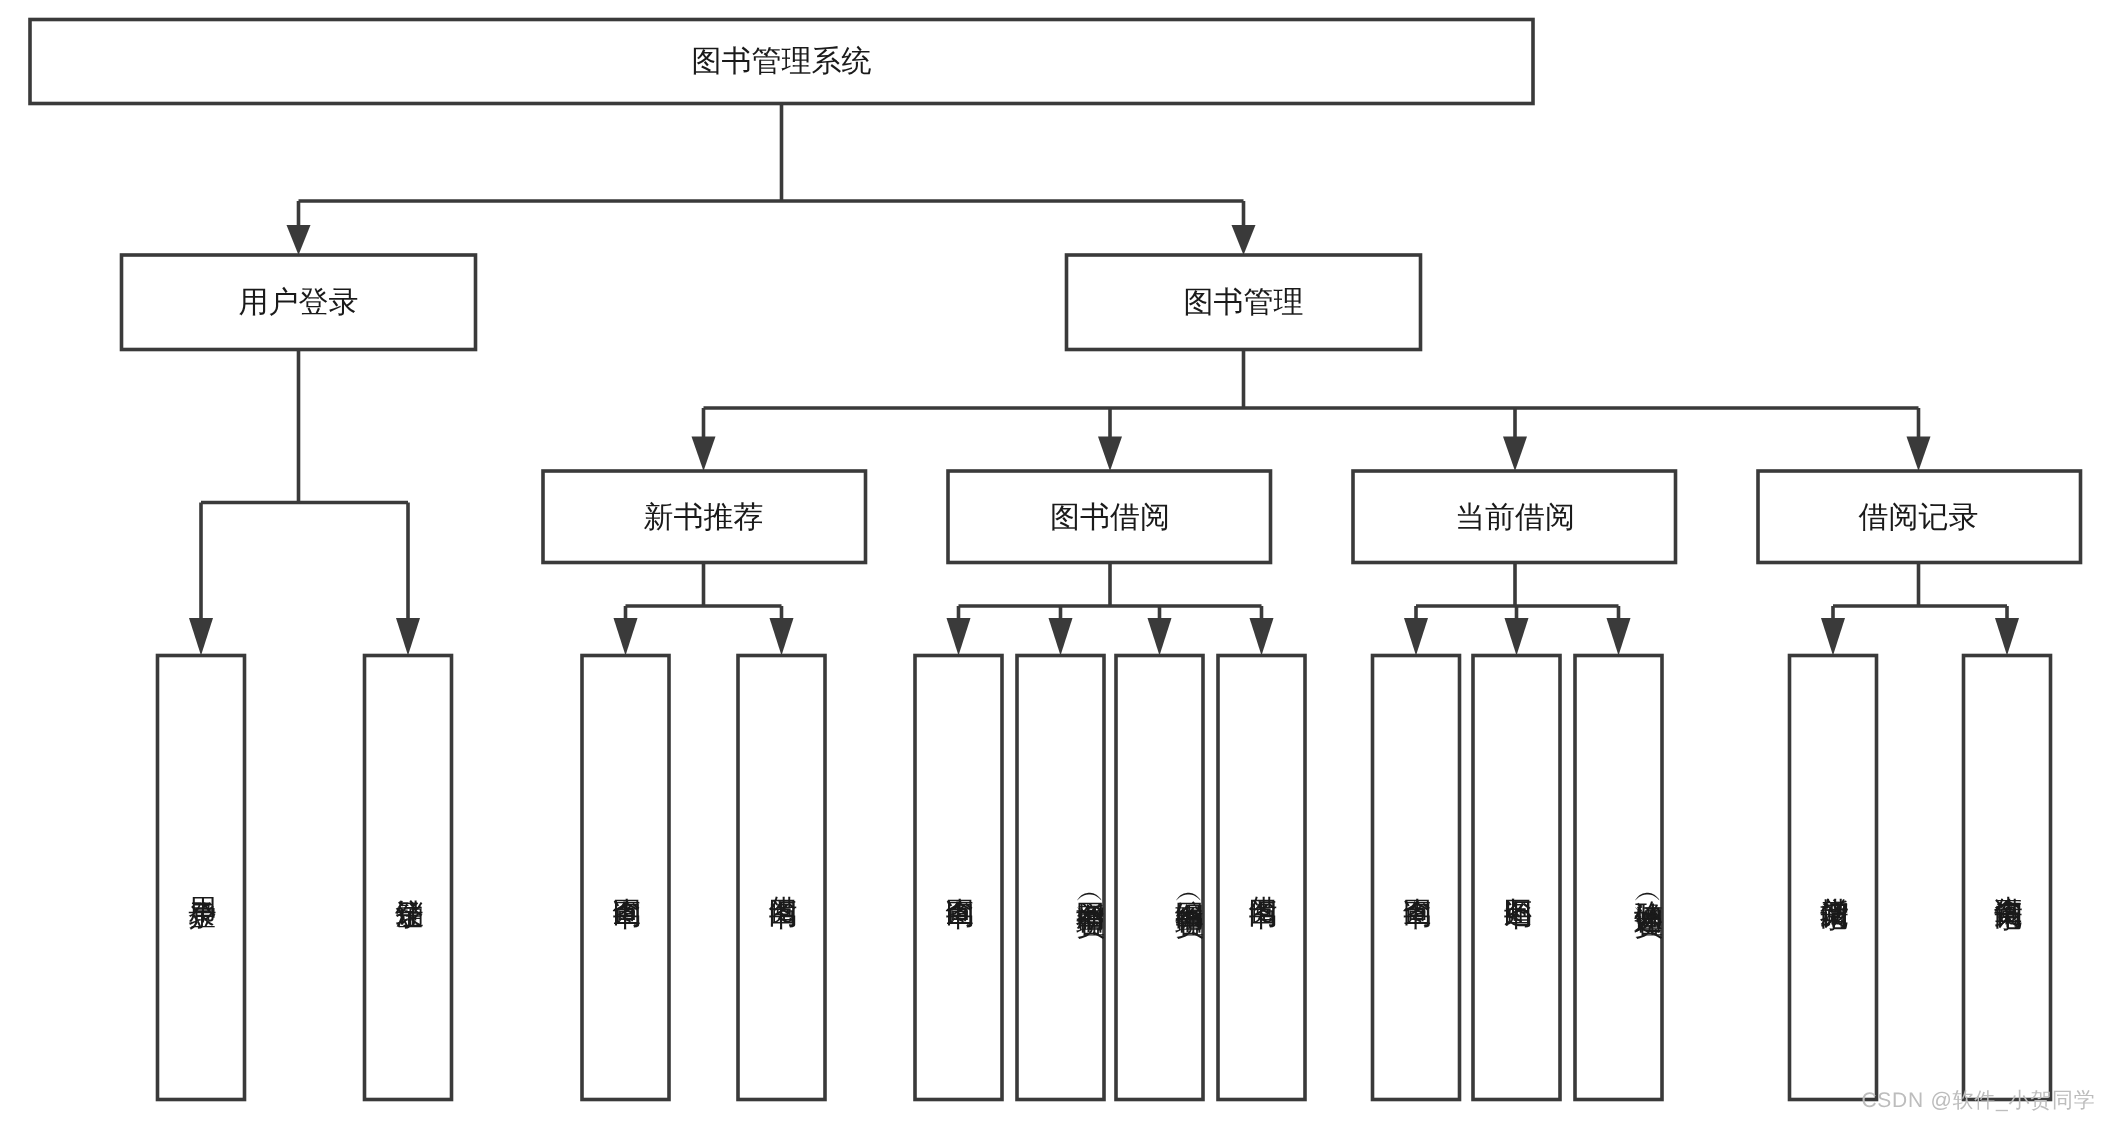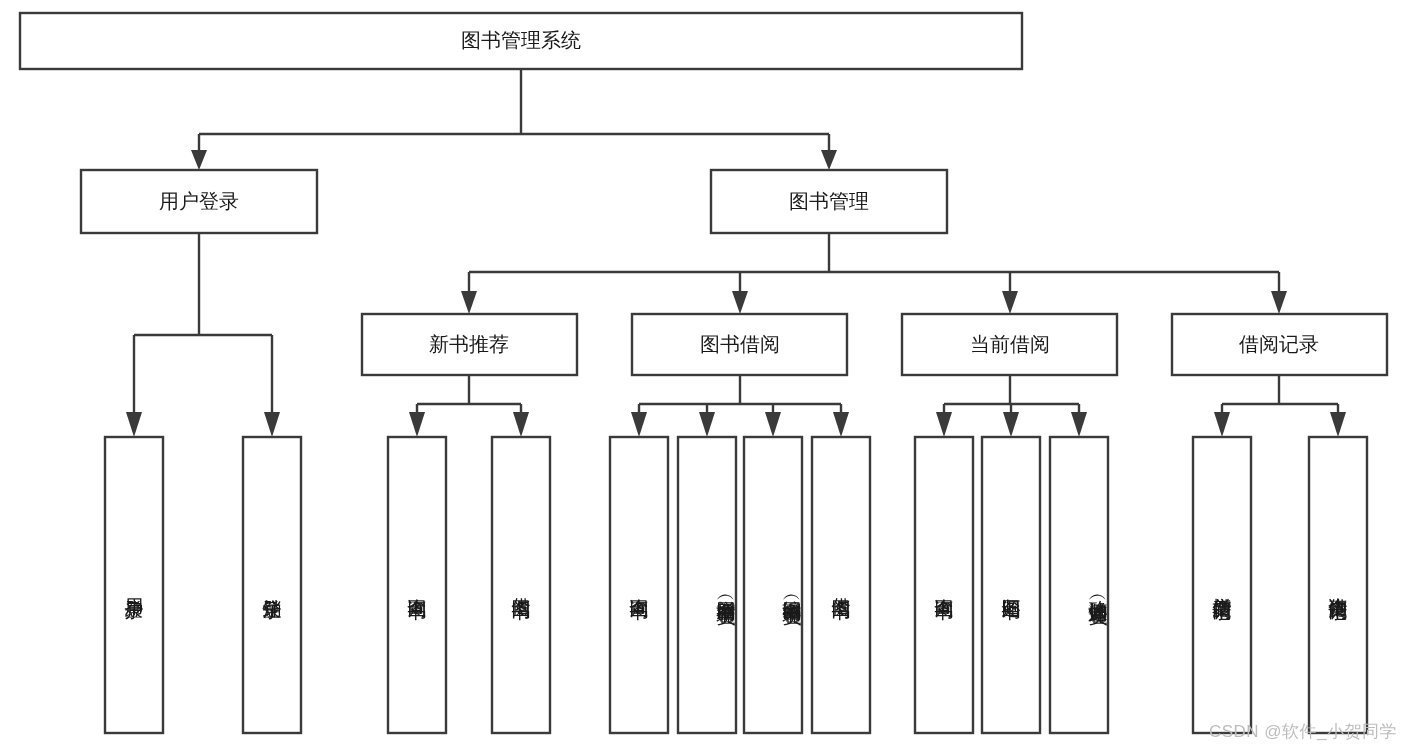--- a/index.html
+++ b/index.html
@@ -65,21 +65,21 @@
     pointer-events: none;
   }
   .vert-label-wrap.centered {
     align-items: center;
   }
   .watermark {
     position: absolute;
     right: 8px;
     bottom: 4px;
     font-family: "Liberation Sans", "DejaVu Sans", sans-serif;
-    font-size: 17px;
+    font-size: 14px;
     color: #bdbdbd;
     letter-spacing: 0.5px;
     white-space: nowrap;
   }
 </style>
 </head>
 <body>
 
 <div id="diagram-root">
 

